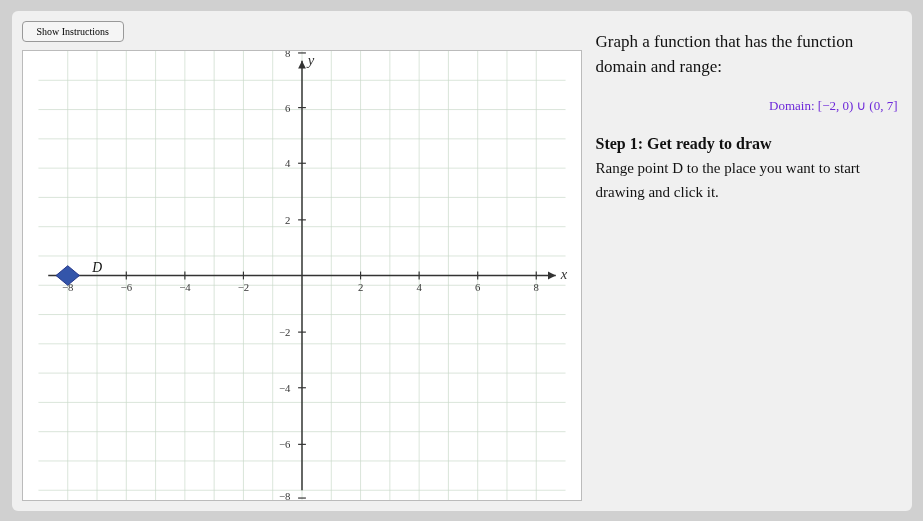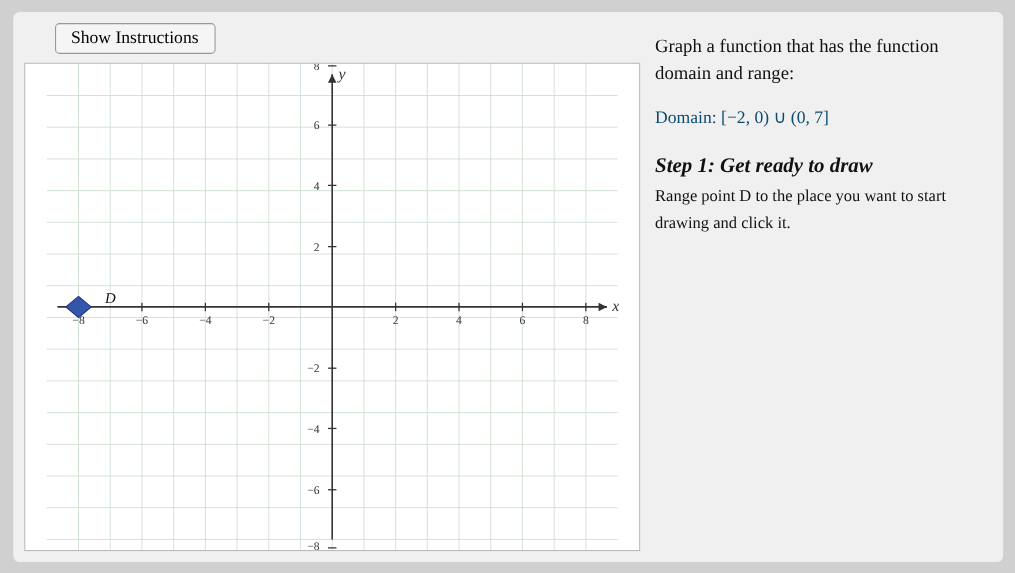--- a/index.html
+++ b/index.html
@@ -31,24 +31,23 @@
       flex: 0 0 560px;
       gap: 8px;
     }
 
     .show-instructions-btn {
       align-self: flex-start;
       border: 1.5px solid #999;
       background: #f5f5f5;
       border-radius: 4px;
       padding: 4px 14px;
-      font-size: 16px;
+      font-size: 10px;
       cursor: pointer;
       font-family: Georgia, serif;
-      margin-left: 28px;
     }
 
     .graph-area {
       flex: 1;
       background: white;
       border: 1px solid #bbb;
       position: relative;
       overflow: hidden;
     }
 
@@ -60,35 +59,35 @@
       padding: 8px 4px;
     }
 
     .right-panel .title-text {
       font-size: 17px;
       line-height: 1.5;
       color: #111;
     }
 
     .right-panel .domain-range {
-      font-size: 16px;
+      font-size: 13px;
       line-height: 1.8;
-      color: #0c4a6e;
+      color: #6d28d9;
+      text-align: right;
     }
 
     .right-panel .step-section {
       font-size: 15px;
       line-height: 1.6;
       color: #111;
     }
 
     .right-panel .step-title {
       font-weight: bold;
-      font-size: 19px;
-      font-style: italic;
+      font-size: 16px;
     }
 
     svg.graph-svg {
       width: 100%;
       height: 100%;
     }
   </style>
 </head>
 <body>
 

